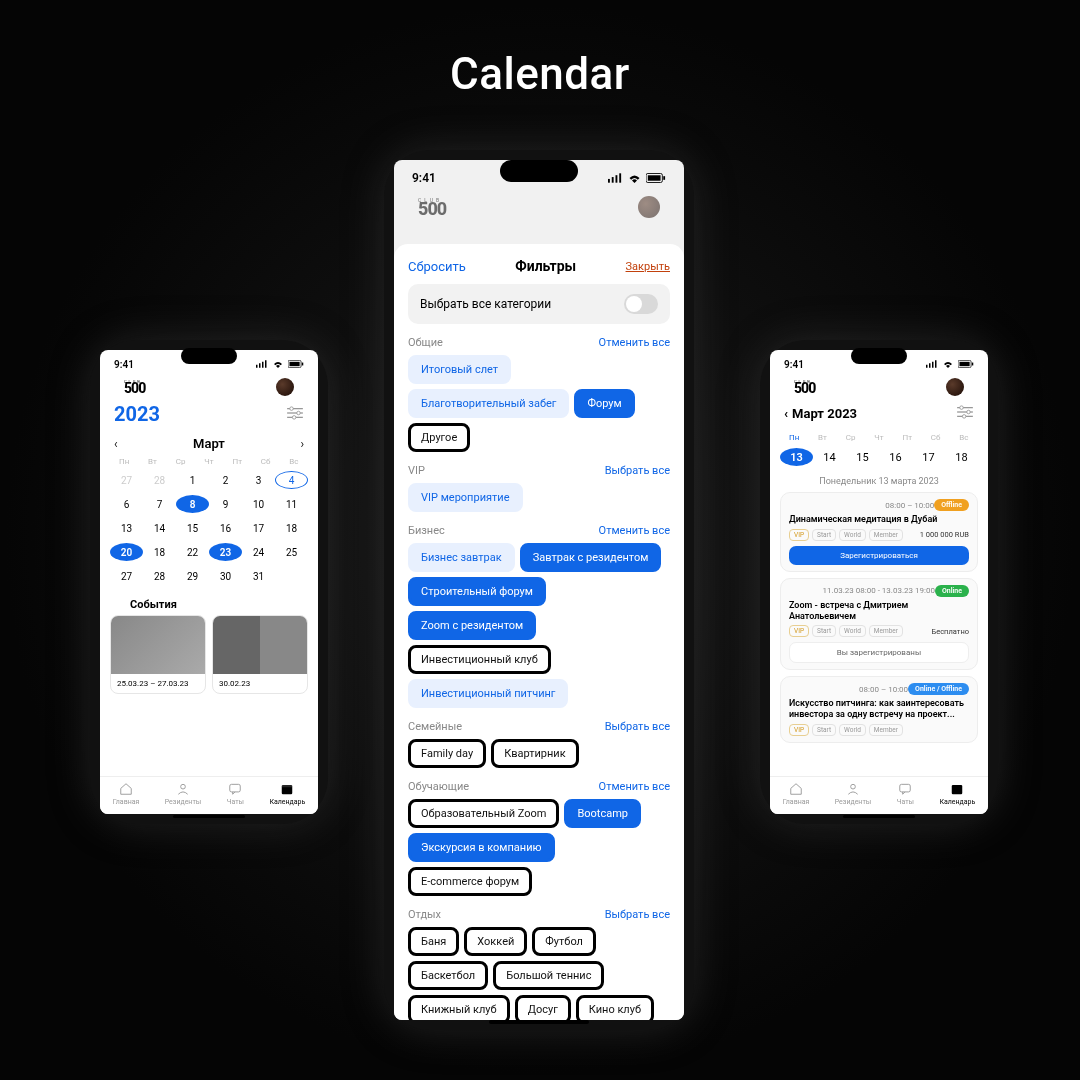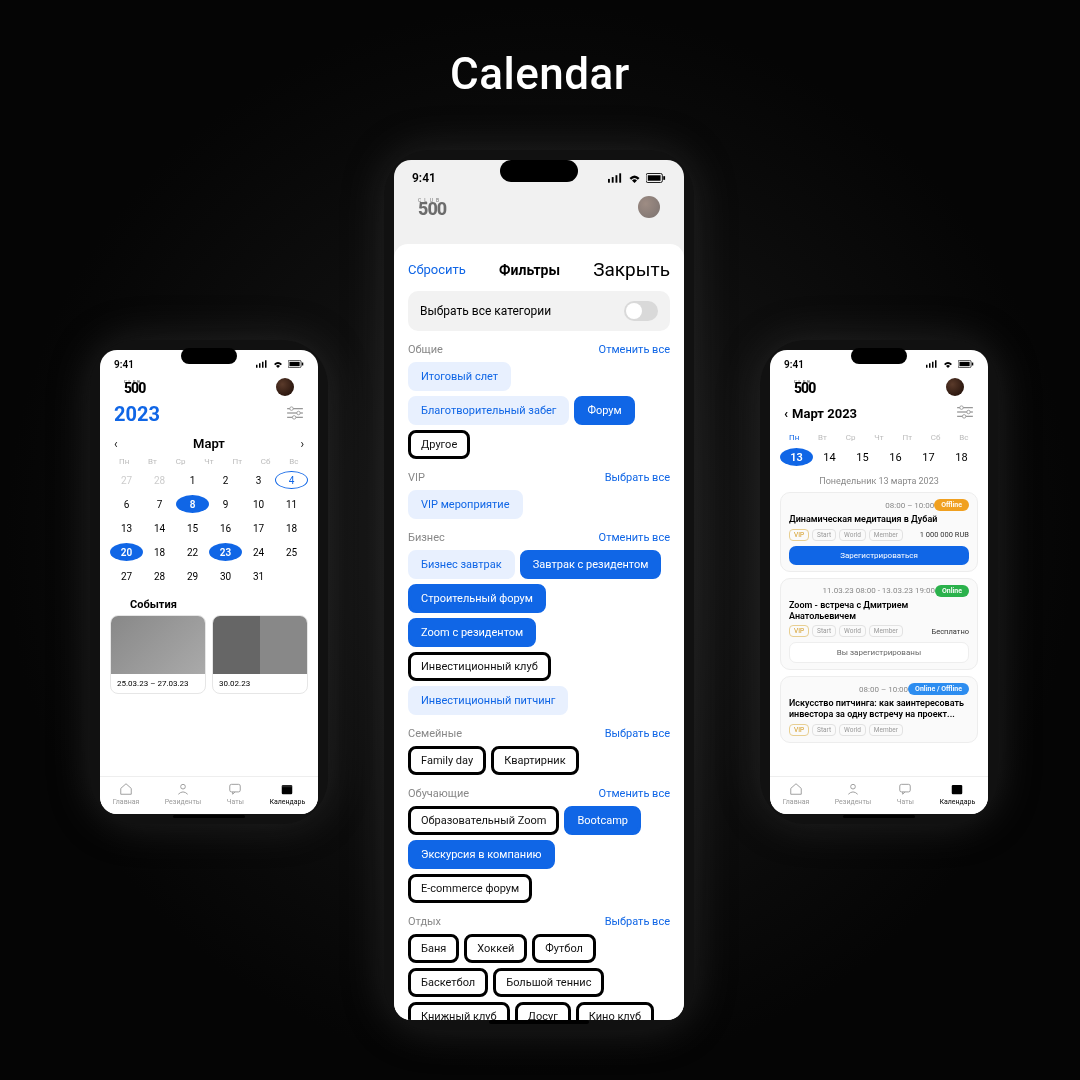--- a/index.html
+++ b/index.html
@@ -2,21 +2,21 @@
 <html><head>
 <meta charset="utf-8">
 <style>
   * { box-sizing: border-box; margin: 0; padding: 0; font-family: -apple-system, BlinkMacSystemFont, "Segoe UI", Roboto, Helvetica, Arial, sans-serif; }
   body { width: 1080px; height: 1080px; background: radial-gradient(circle at 50% 50%, #1a1a1a 0%, #050505 70%); overflow: hidden; position: relative; }
   .stage-title { position: absolute; top: 48px; left: 0; right: 0; text-align: center; color: #fff; font-size: 44px; font-weight: 500; letter-spacing: .5px; }
   .phones { position: absolute; top: 0; left: 0; right: 0; bottom: 0; }
 
   
   .phone { position: absolute; border-radius: 46px; background: #111; box-shadow: 0 0 40px rgba(80,80,80,.35); padding: 10px; }
-  .phone .screen { width: 100%; height: 100%; background: #fff; border-radius: 17px; overflow: hidden; position: relative; display: flex; flex-direction: column; }
+  .phone .screen { width: 100%; height: 100%; background: #fff; border-radius: 8px; overflow: hidden; position: relative; display: flex; flex-direction: column; }
   .phone .island { position: absolute; top: 10px; left: 50%; transform: translateX(-50%); width: 78px; height: 22px; background: #000; border-radius: 14px; z-index: 50; }
   .phone .home-ind { position: absolute; bottom: 6px; left: 50%; transform: translateX(-50%); width: 100px; height: 4px; background: #000; border-radius: 3px; z-index: 50; }
 
   .phone.small { width: 238px; height: 484px; }
   .phone.small .island { width: 56px; height: 16px; top: 8px; }
   .phone.small .home-ind { width: 72px; height: 3px; }
 
   .phone.big { width: 310px; height: 880px; }
 
   .phone.left  { left: 90px;  top: 340px; }
@@ -93,21 +93,21 @@
   .ev-btn.primary { background: #1066e6; color: #fff; }
   .ev-btn.ghost  { background: #fff; color: #666; border:1px solid #eee; }
 
   
   .center .screen { background: #f1f1f1; }
   .dimmed-header { opacity: .55; padding-bottom: 4px; }
   .sheet { background: #fff; border-top-left-radius: 14px; border-top-right-radius: 14px; flex: 1; display: flex; flex-direction: column; margin-top: 22px; position: relative; z-index: 30; }
   .sheet-head { display: flex; justify-content: space-between; align-items: center; padding: 14px 14px 10px; }
   .sheet-head .l { color: #1066e6; font-size: 13px; }
   .sheet-head .c { font-weight: 700; font-size: 14px; }
-  .sheet-head .r { color: #000000; font-size: 19px; }
+  .sheet-head .r { color: #c2410c; font-size: 11px; text-decoration: underline; }
   .sheet-body { padding: 0 14px; overflow: hidden; flex:1; }
   .sel-all { background: #f2f2f2; border-radius: 10px; padding: 10px 12px; display: flex; align-items: center; justify-content: space-between; font-size: 12px; margin-bottom: 12px; }
   .toggle { width: 34px; height: 20px; background: #d9d9d9; border-radius: 11px; position: relative; }
   .toggle::after { content: ""; position: absolute; left: 2px; top: 2px; width: 16px; height: 16px; background: #fff; border-radius: 50%; }
   .group { margin-bottom: 12px; }
   .group-head { display: flex; justify-content: space-between; font-size: 11px; color: #888; margin-bottom: 6px; }
   .group-head .action { color: #1066e6; }
   .tags { display: flex; flex-wrap: wrap; gap: 5px; }
   .tag { font-size: 11px; padding: 6px 10px; border-radius: 8px; border: 3px solid #000000; background:#fff; color:#111; line-height:1; }
   .tag.sel-light { background: #e8f0fe; border-color: #e8f0fe; color: #1066e6; }

